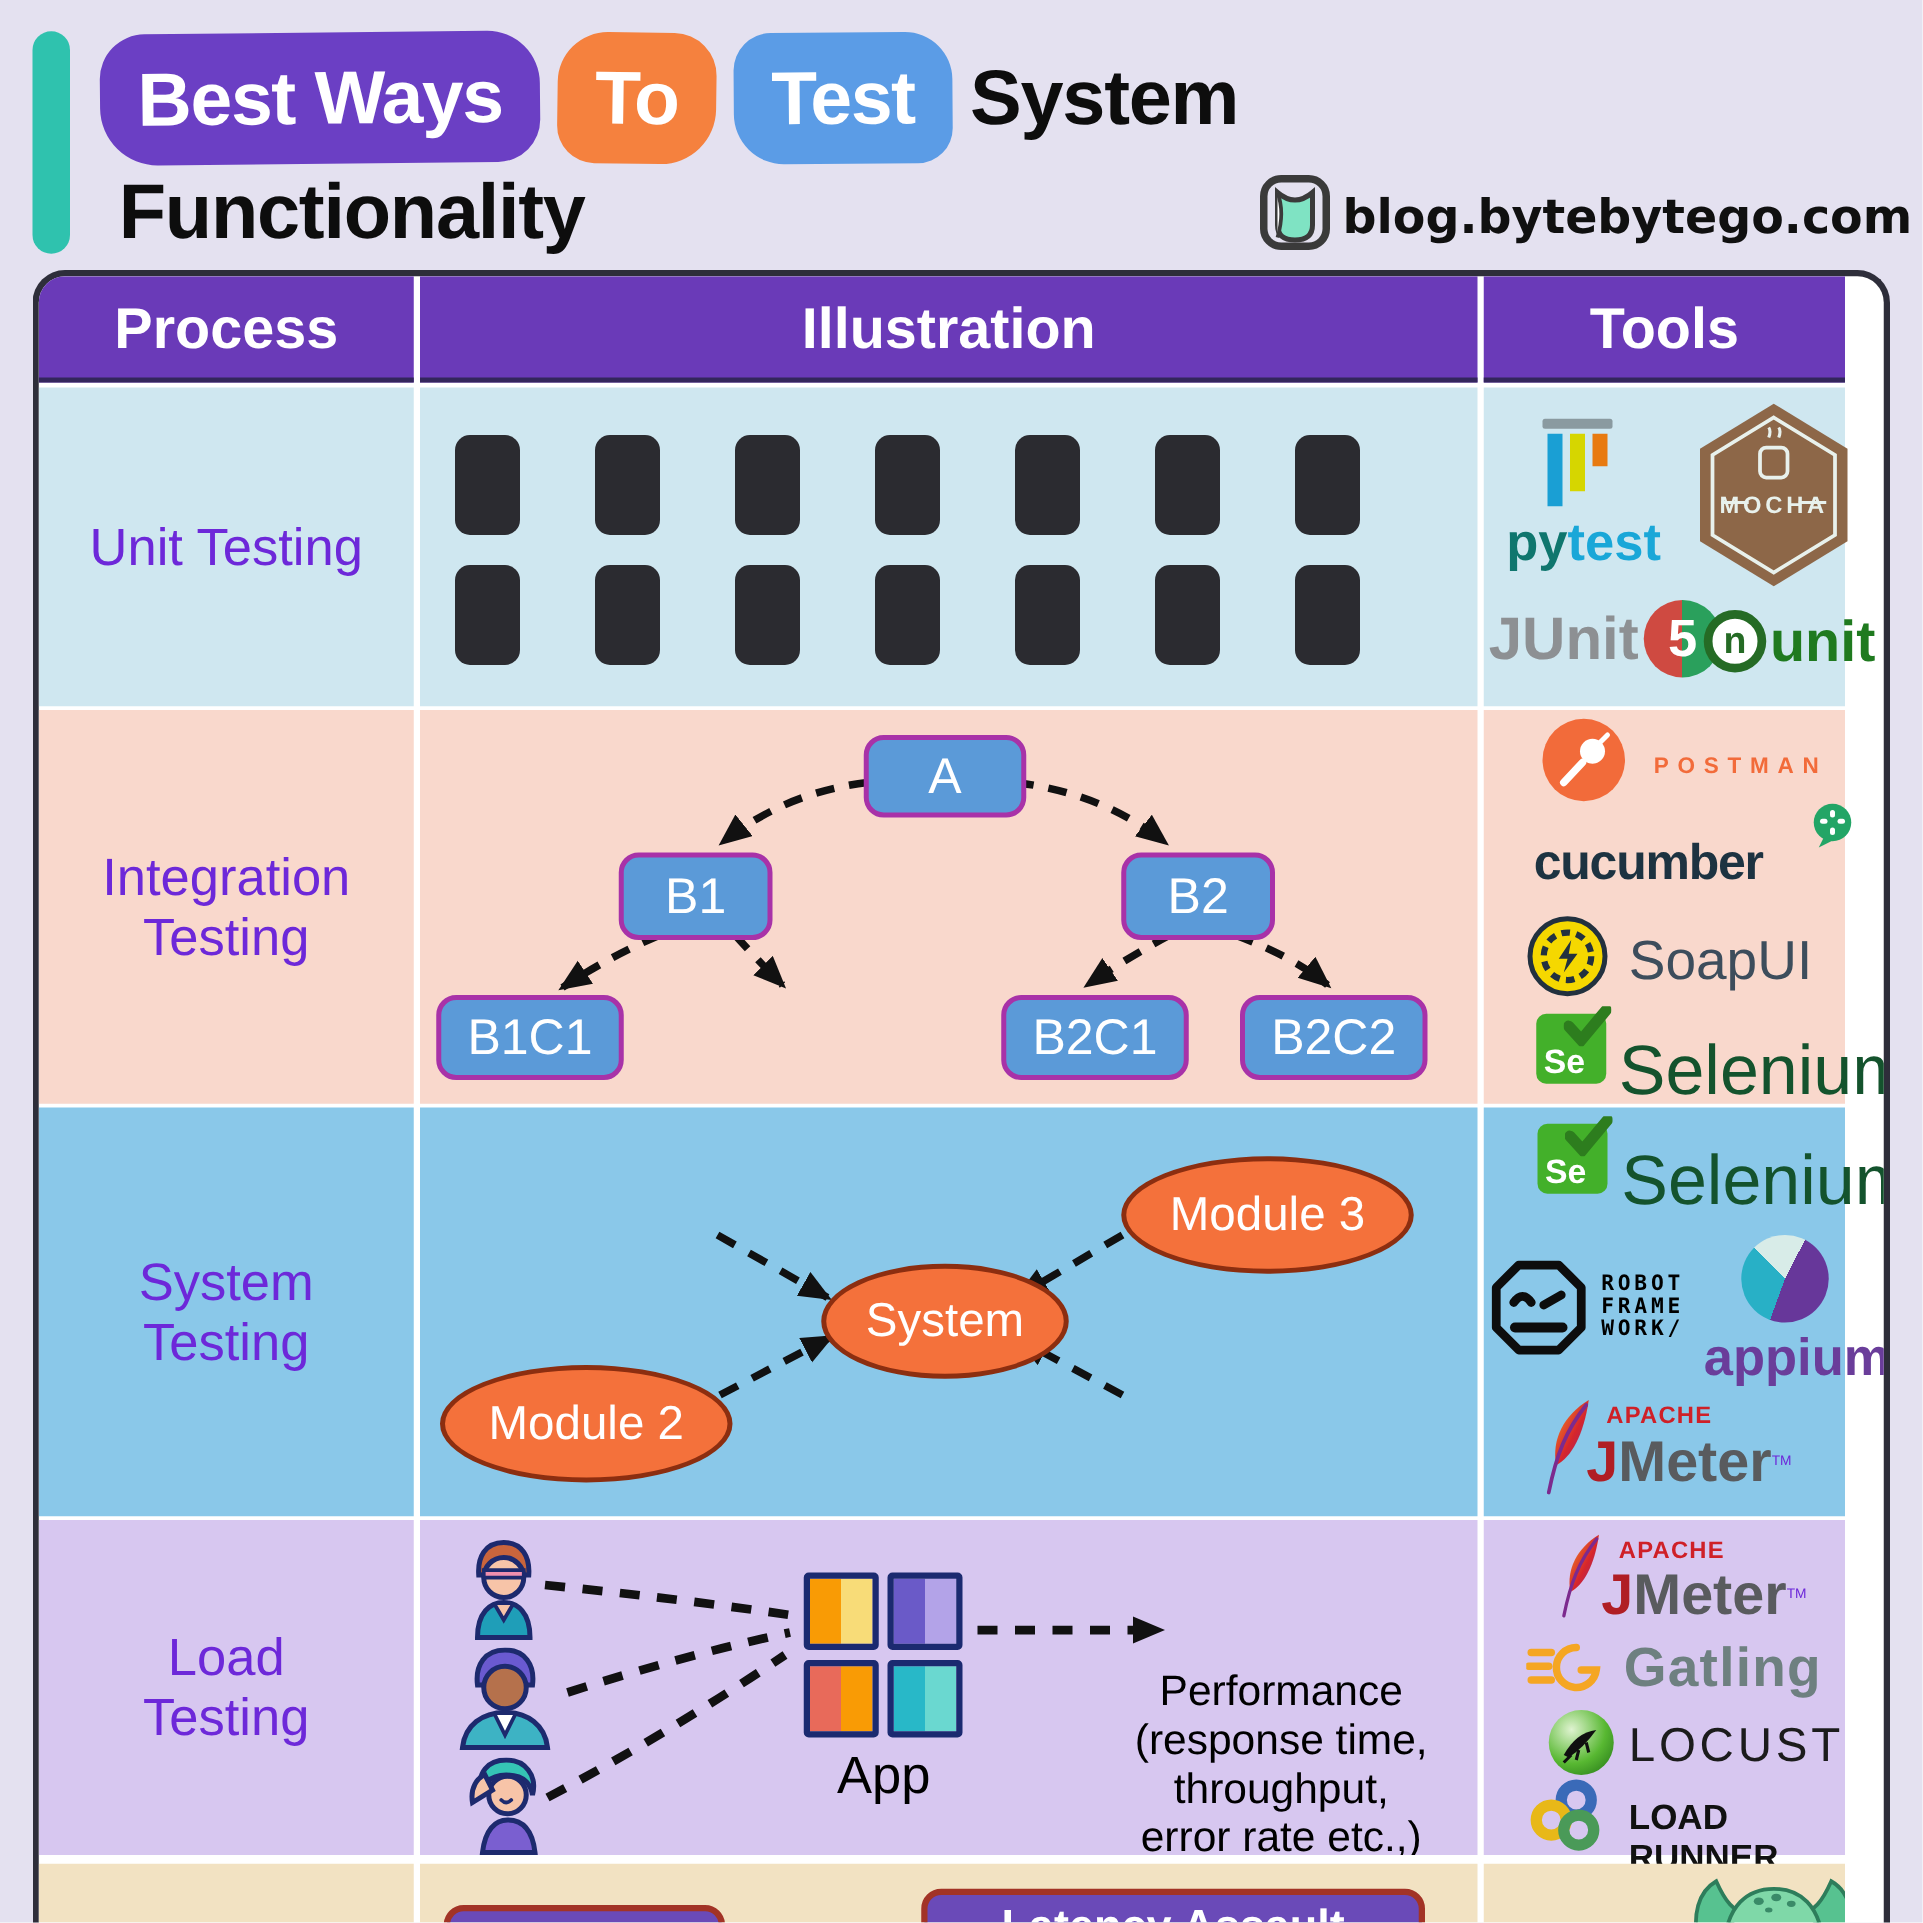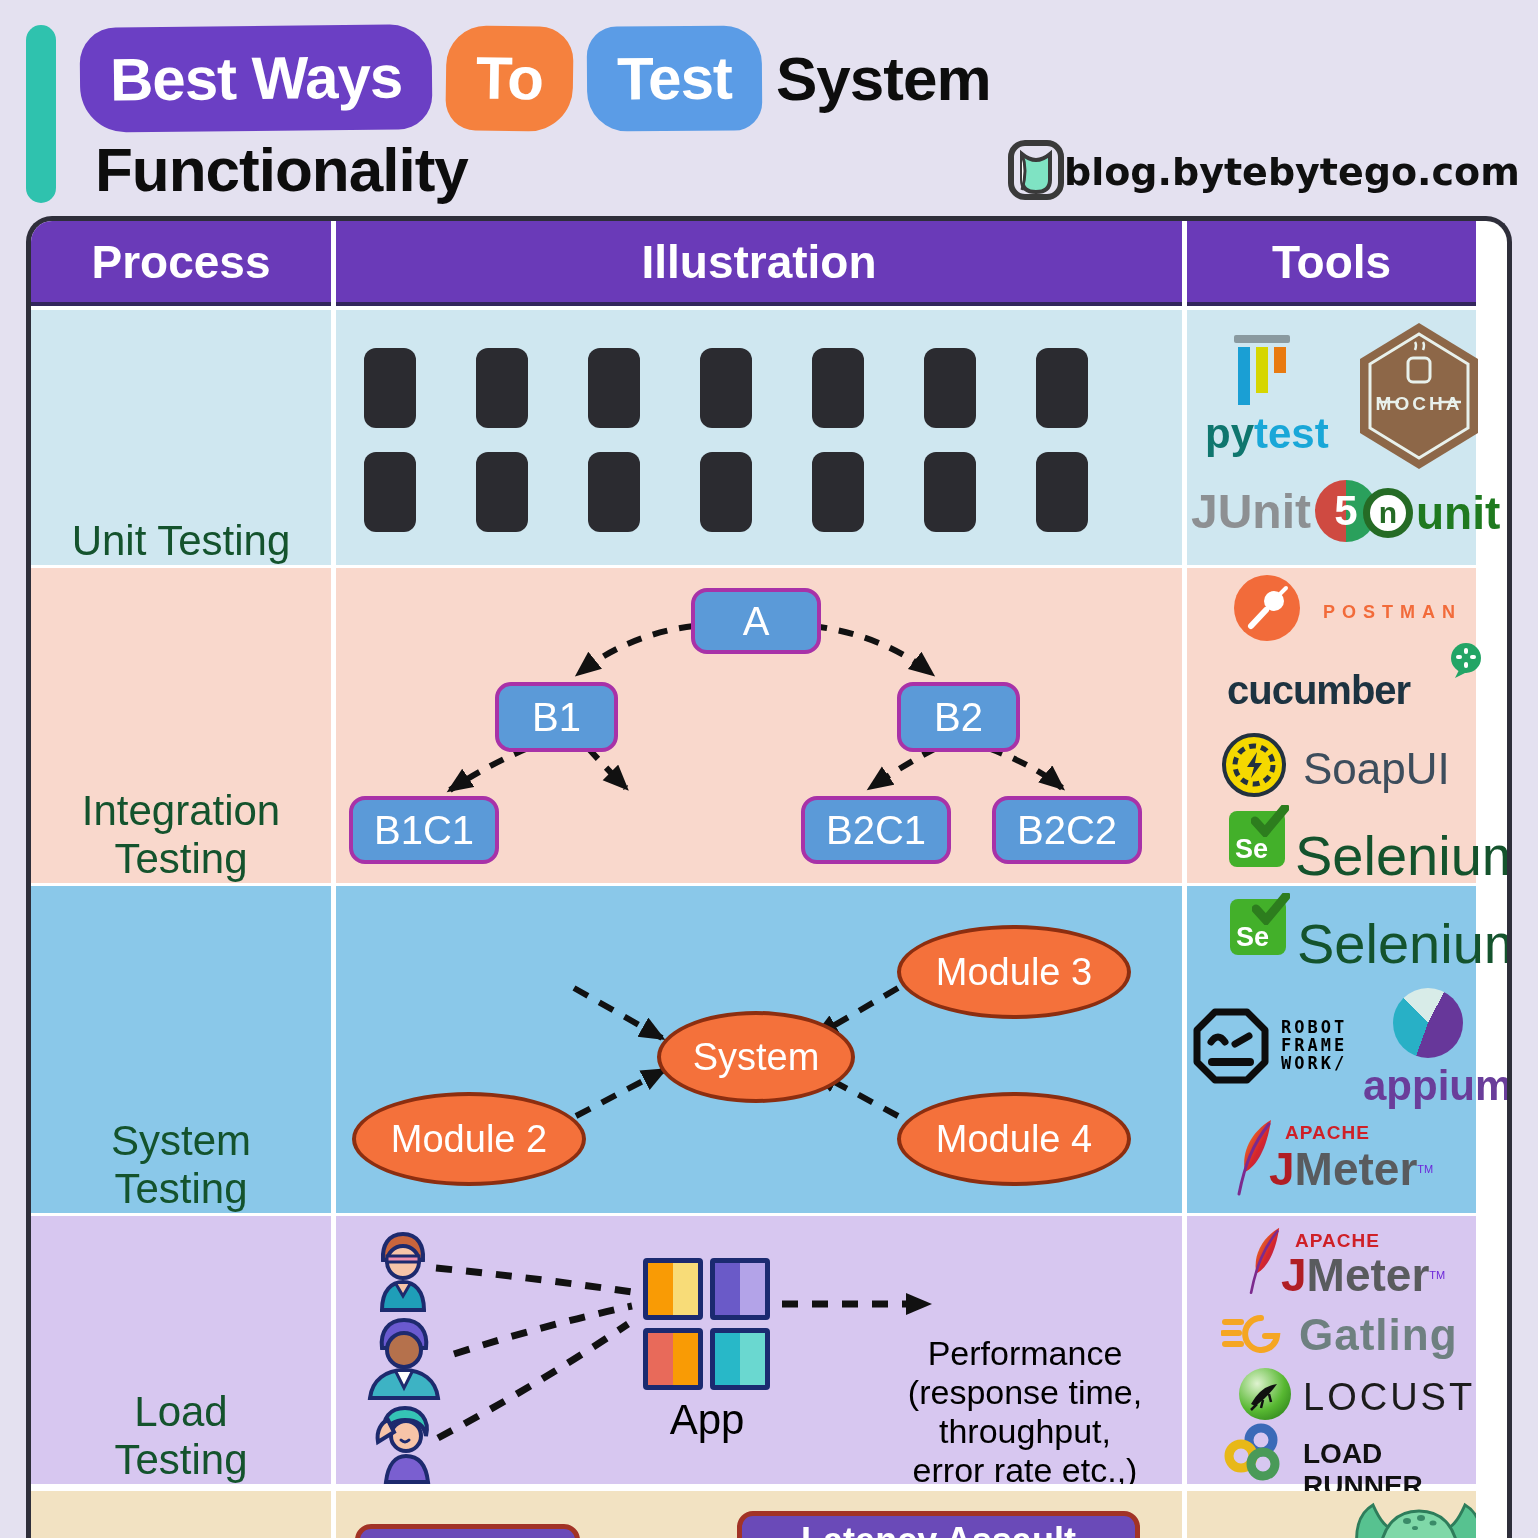--- a/index.html
+++ b/index.html
@@ -10,40 +10,40 @@
   }
   
   .accent-bar{position:absolute;left:26px;top:25px;width:30px;height:178px;border-radius:16px;background:#2fc2ae;}
   .title-line1{position:absolute;left:80px;top:26px;display:flex;align-items:center;gap:14px;}
   .blob{color:#fff;font-weight:800;font-size:60px;letter-spacing:-1px;padding:18px 30px;display:inline-block;}
   .blob-purple{background:#6b3fc4;border-radius:36px 42px 34px 46px;transform:rotate(-0.6deg);}
   .blob-orange{background:#f5813e;border-radius:40px 34px 44px 30px;transform:rotate(0.8deg);}
   .blob-blue{background:#5b9ce6;border-radius:30px 38px 28px 40px;transform:rotate(-0.4deg);}
   .title-black{color:#0d0d0d;font-weight:800;font-size:62px;letter-spacing:-1px;}
   .title-line2{position:absolute;left:95px;top:134px;color:#0d0d0d;font-weight:800;font-size:62px;letter-spacing:-1px;}
-  .site{position:absolute;left:1008px;top:140px;display:flex;align-items:center;}
+  .site{position:absolute;left:1008px;top:140px;display:flex;align-items:center;gap:10px;}
   .site-text{font-family:"DejaVu Sans",sans-serif;font-weight:600;font-size:38px;color:#101010;}
   
   .grid-table{position:absolute;left:26px;top:216px;width:1476px;height:1322px;
     border:5px solid #2e2e3a;border-bottom:none;border-radius:26px 26px 0 0;
     background:#ffffff;overflow:hidden;}
   .cell{position:absolute;}
   .hdr{background:#6a3ab8;border-bottom:4px solid #33265c;display:flex;align-items:center;justify-content:center;
     color:#fff;font-weight:bold;font-size:46px;}
   .c1{left:0;width:300px;}  .c2{left:305px;width:846px;}  .c3{left:1156px;width:289px;}
   .r-hdr{top:0;height:81px;}
   .r-unit{top:89px;height:255px;}
   .r-int{top:347px;height:315px;}
   .r-sys{top:665px;height:327px;}
   .r-load{top:995px;height:268px;}
   .r-chaos{top:1270px;height:47px;}
   .bg-unit{background:#cfe7f0;} .bg-int{background:#f9d8cc;} .bg-sys{background:#8ac8e9;}
   .bg-load{background:#d7c7f0;} .bg-chaos{background:#f2e2c2;}
-  .proc{display:flex;align-items:flex-end;justify-content:center;text-align:center;
-    color:#14532d;font-size:42px;line-height:48px;}
+  .proc{display:flex;align-items:center;justify-content:center;text-align:center;
+    color:#6d28d9;font-size:42px;line-height:48px;}
   .proc .wrap{max-width:230px;}
   
   .unit-grid{position:absolute;left:28px;top:38px;display:grid;
     grid-template-columns:repeat(7,52px);grid-template-rows:80px 80px;column-gap:60px;row-gap:24px;}
   .usq{background:#2b2b30;border-radius:12px;}
   
   .inode{position:absolute;background:#5b9ad8;border:4px solid #a832a8;border-radius:16px;
     color:#fff;display:flex;align-items:center;justify-content:center;font-size:40px;}
   .diag-svg{position:absolute;left:0;top:0;}
   
@@ -265,21 +265,20 @@
       <g fill="none" stroke="#111" stroke-width="6" stroke-dasharray="16 13">
         <path d="M238,102 L326,152" marker-end="url(#ah2)"></path>
         <path d="M562,102 L480,150" marker-end="url(#ah2)"></path>
         <path d="M240,230 L328,184" marker-end="url(#ah2)"></path>
         <path d="M562,230 L480,186" marker-end="url(#ah2)"></path>
       </g>
     </svg>
     <div class="snode" style="left:561px;top:39px;width:226px;height:86px;">Module 3</div>
     <div class="snode" style="left:321px;top:125px;width:190px;height:84px;">System</div>
     <div class="snode" style="left:16px;top:206px;width:226px;height:86px;">Module 2</div>
-    <div class="snode" style="left:561px;top:206px;width:226px;height:86px;">Module 4</div>
   </div>
   <div class="cell c3 r-sys bg-sys">
 
     <div class="tool-abs" style="left:43px;top:13px;">
       <div class="sel-badge">
         <span class="sel-se">Se</span>
         <svg style="position:absolute;right:-4px;top:-6px;" width="38" height="32" viewBox="0 0 38 32">
           <polyline points="4,16 14,27 34,3" fill="none" stroke="#2d7d1e" stroke-width="9" stroke-linecap="round"></polyline>
         </svg>
       </div>

